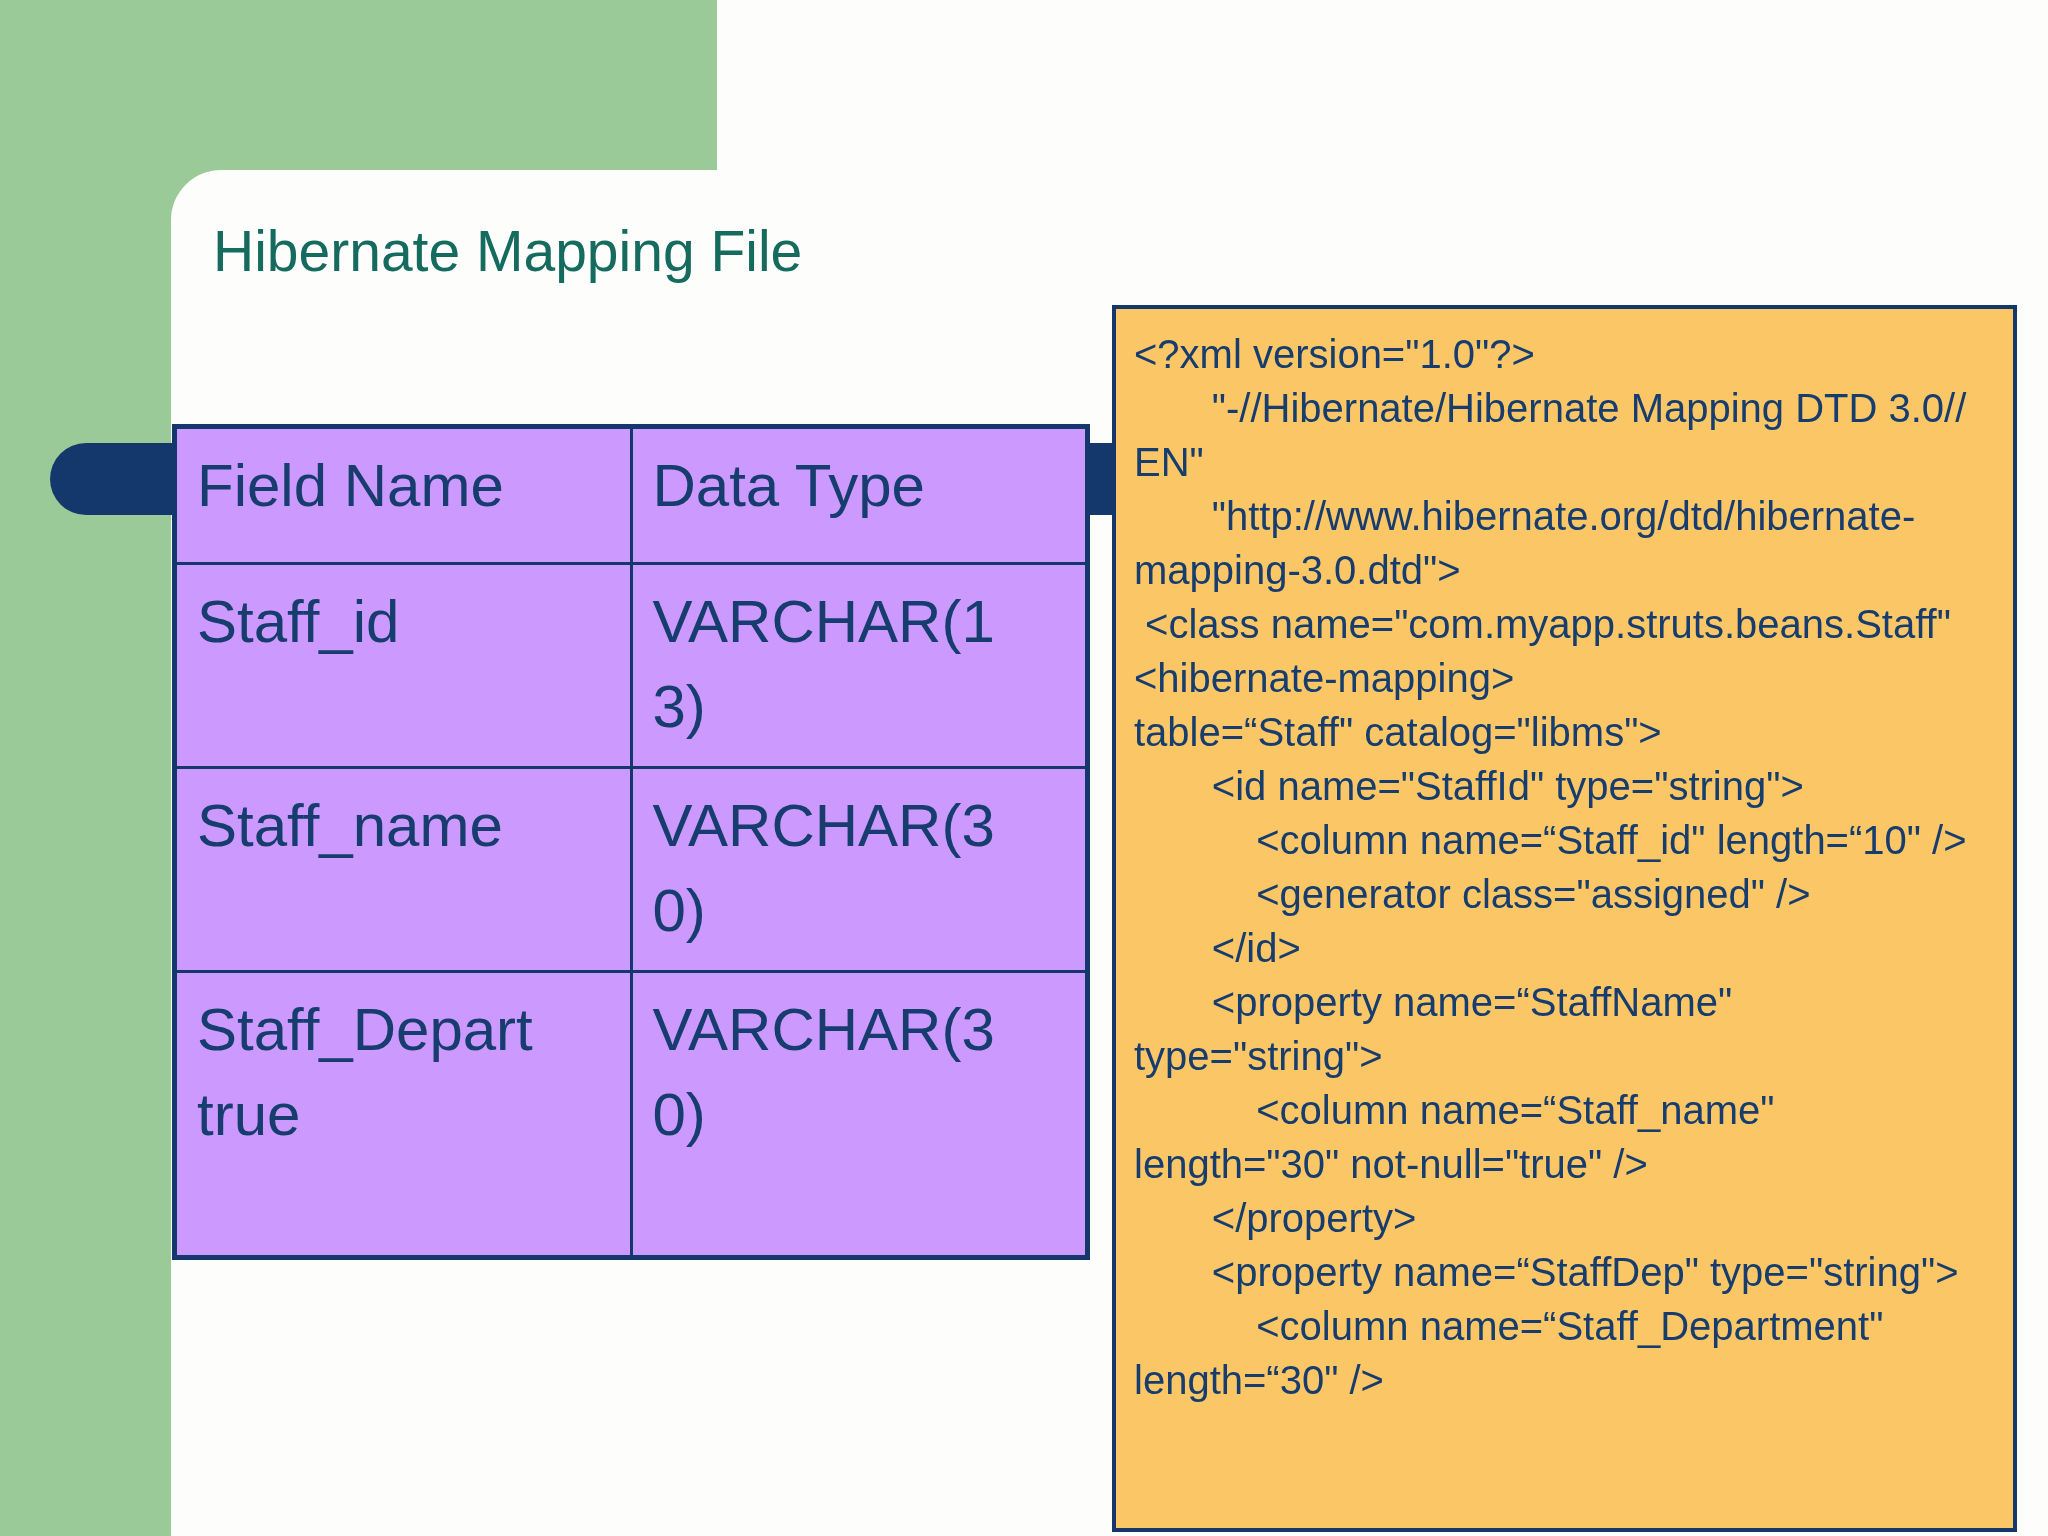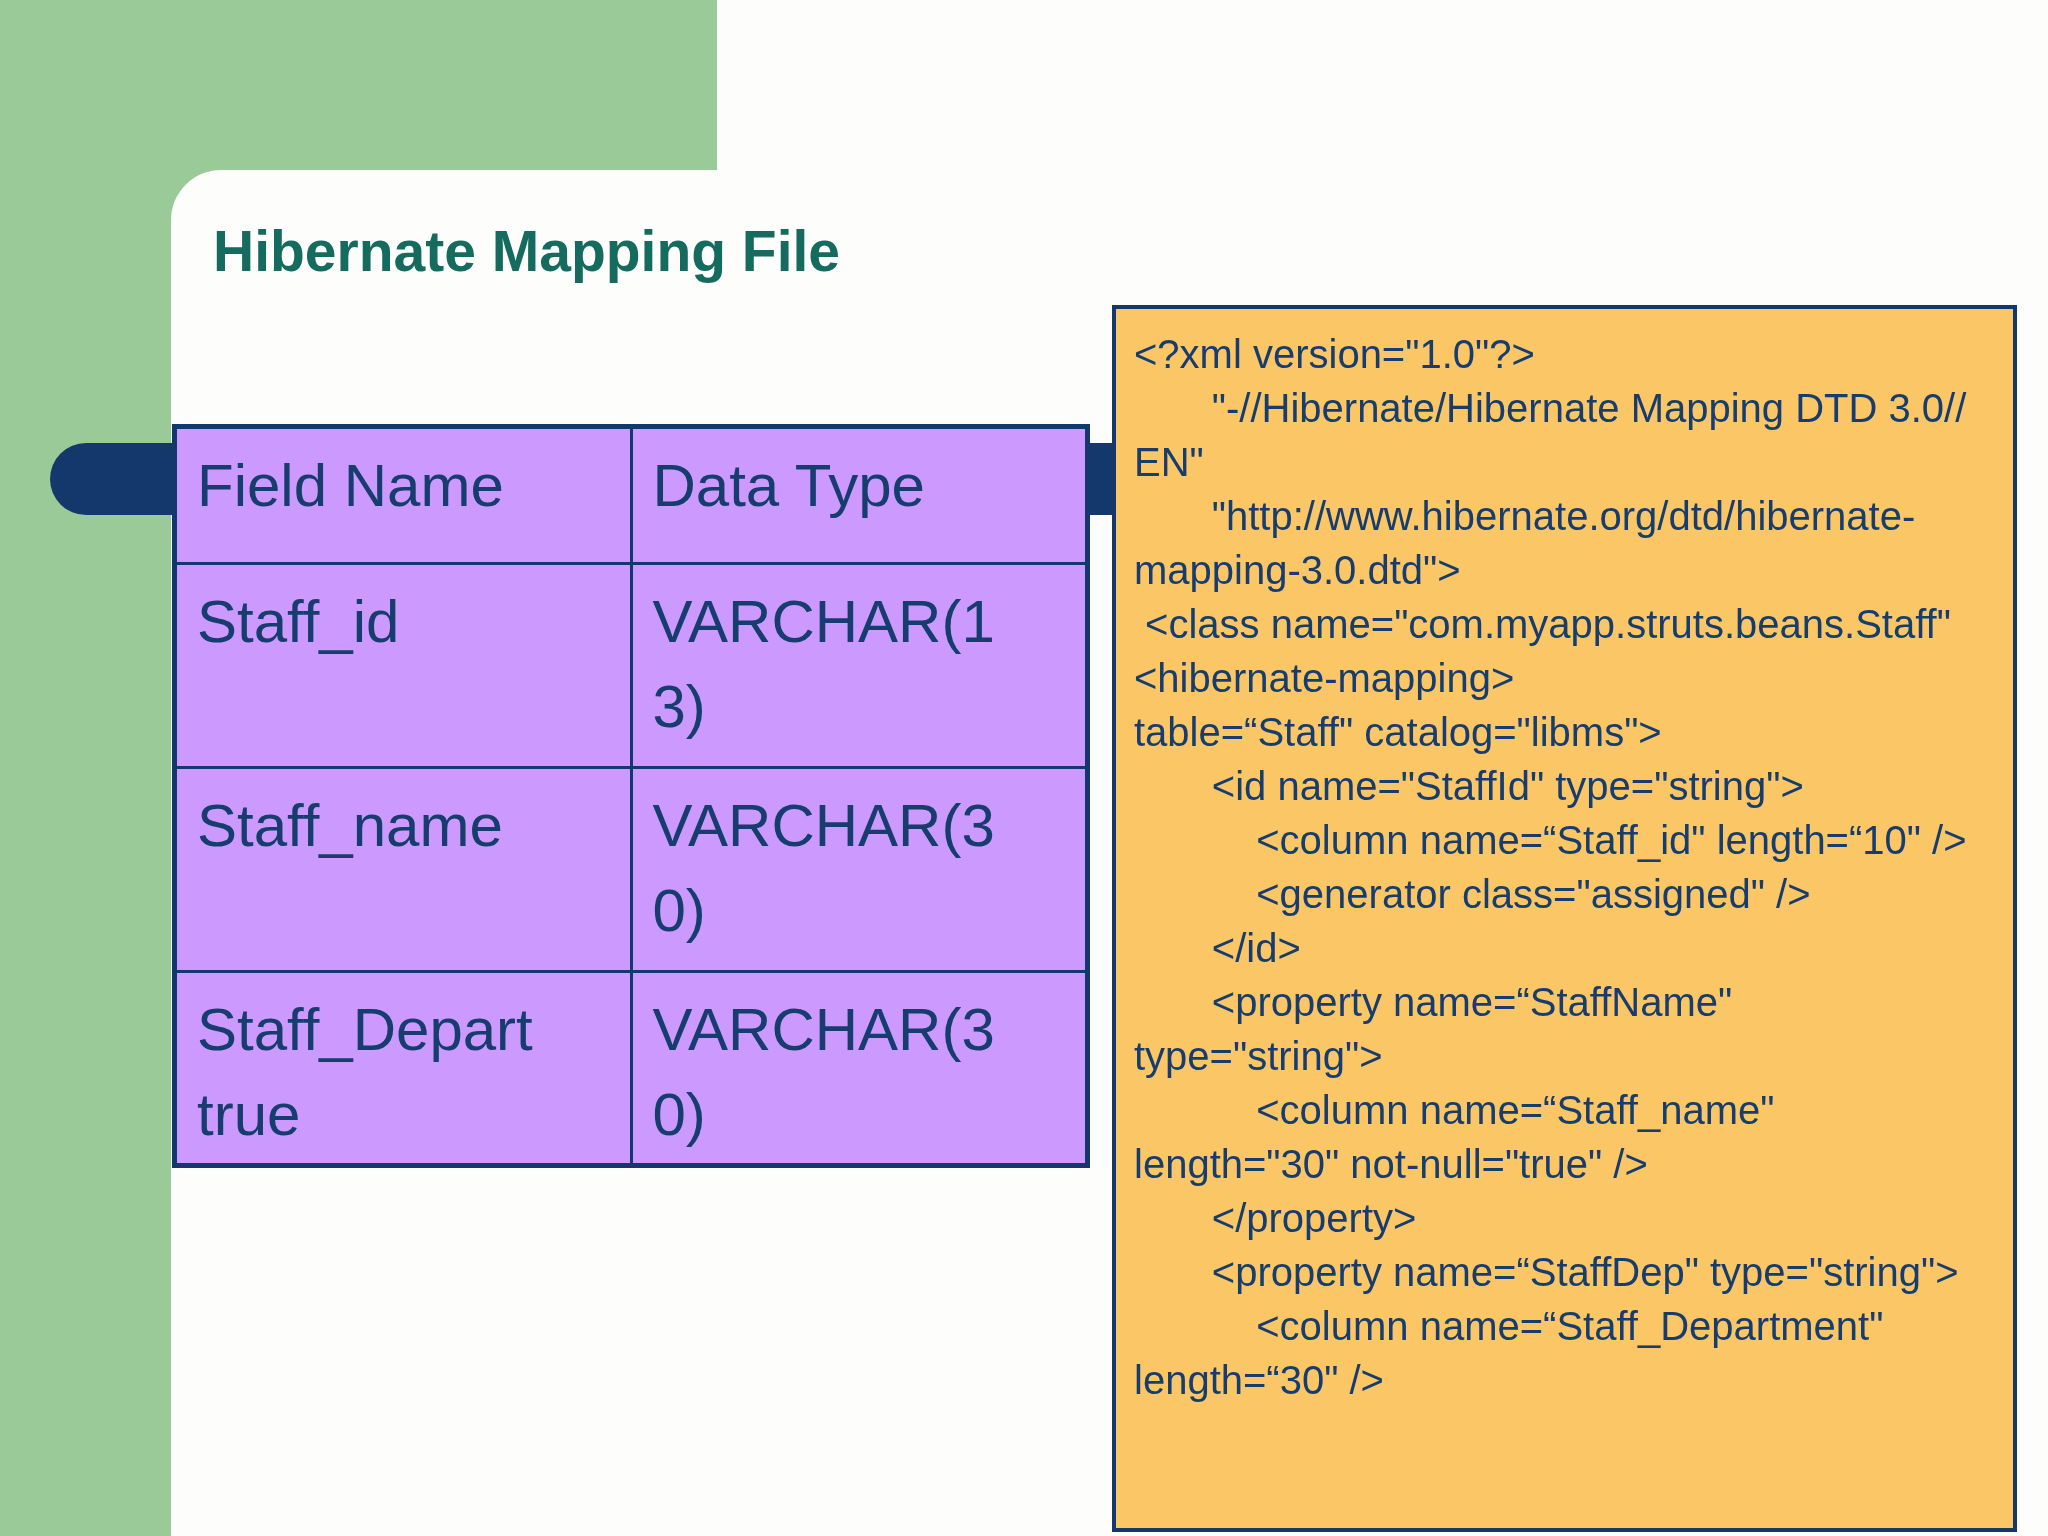--- a/index.html
+++ b/index.html
@@ -21,32 +21,32 @@
   }
   
   #content-panel{
     position:absolute;left:171px;top:170px;right:0;bottom:0;
     background:#fdfdfb;
     border-top-left-radius:50px;
   }
   
   #page-title{
     position:absolute;left:213px;top:218px;
-    font-size:57px;font-weight:bold;color:#146b5e;
+    font-size:57px;font-weight:normal;color:#146b5e;
     letter-spacing:0px;white-space:nowrap;
   }
   
   #bullet-pill{
     position:absolute;left:50px;top:443px;width:1080px;height:72px;
     background:#14386b;
     border-top-left-radius:36px;border-bottom-left-radius:36px;
   }
   
   #field-table{
-    position:absolute;left:172px;top:424px;width:918px;height:744px;
+    position:absolute;left:172px;top:424px;width:918px;height:836px;
     box-sizing:border-box;
     background:#14386b;
     border:5px solid #14386b;
     display:grid;
     grid-template-columns:1fr 1fr;
     grid-template-rows:133px 201px 201px 1fr;
     gap:3px;
   }
   .cell{
     background:#cc99ff;

